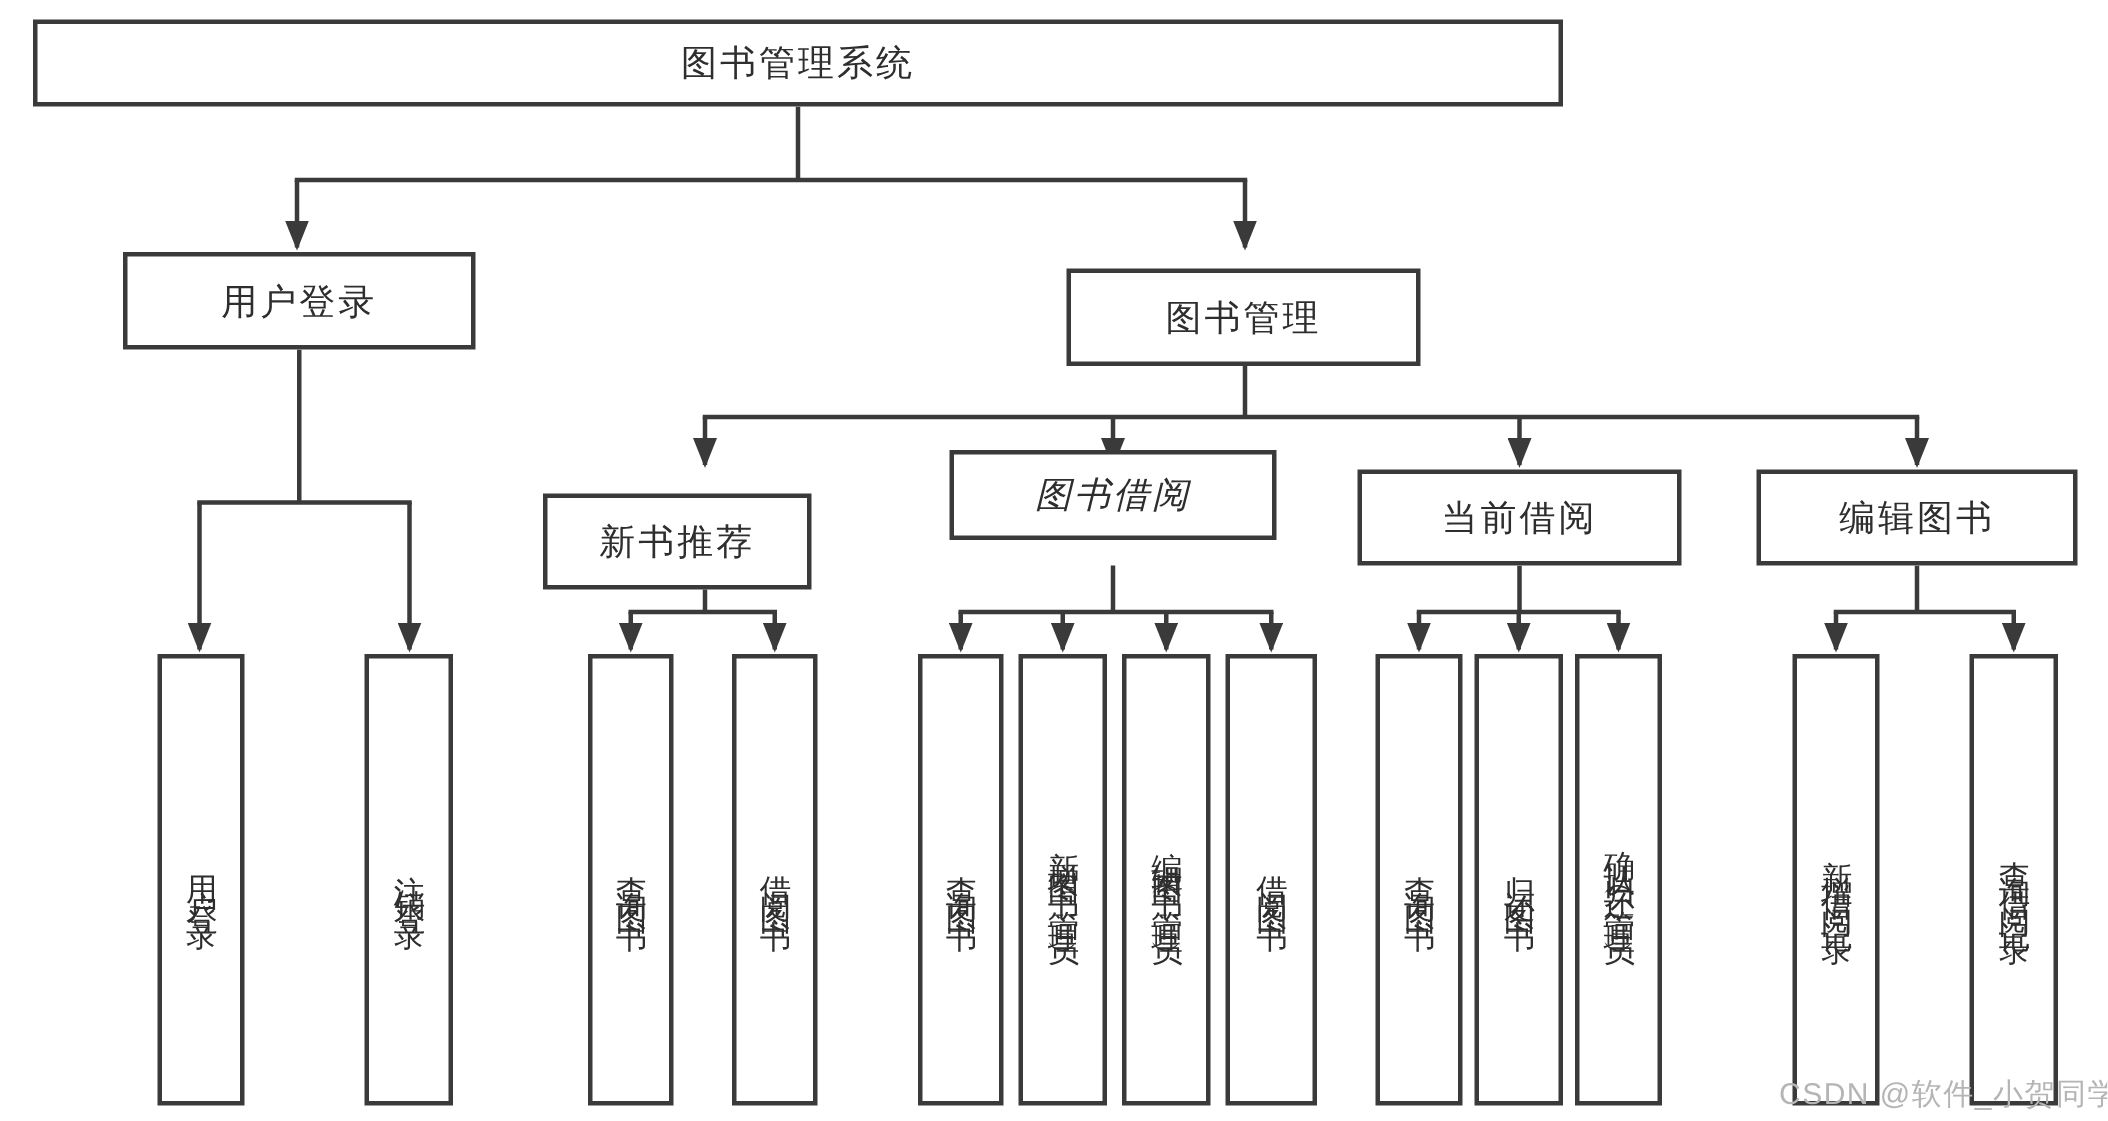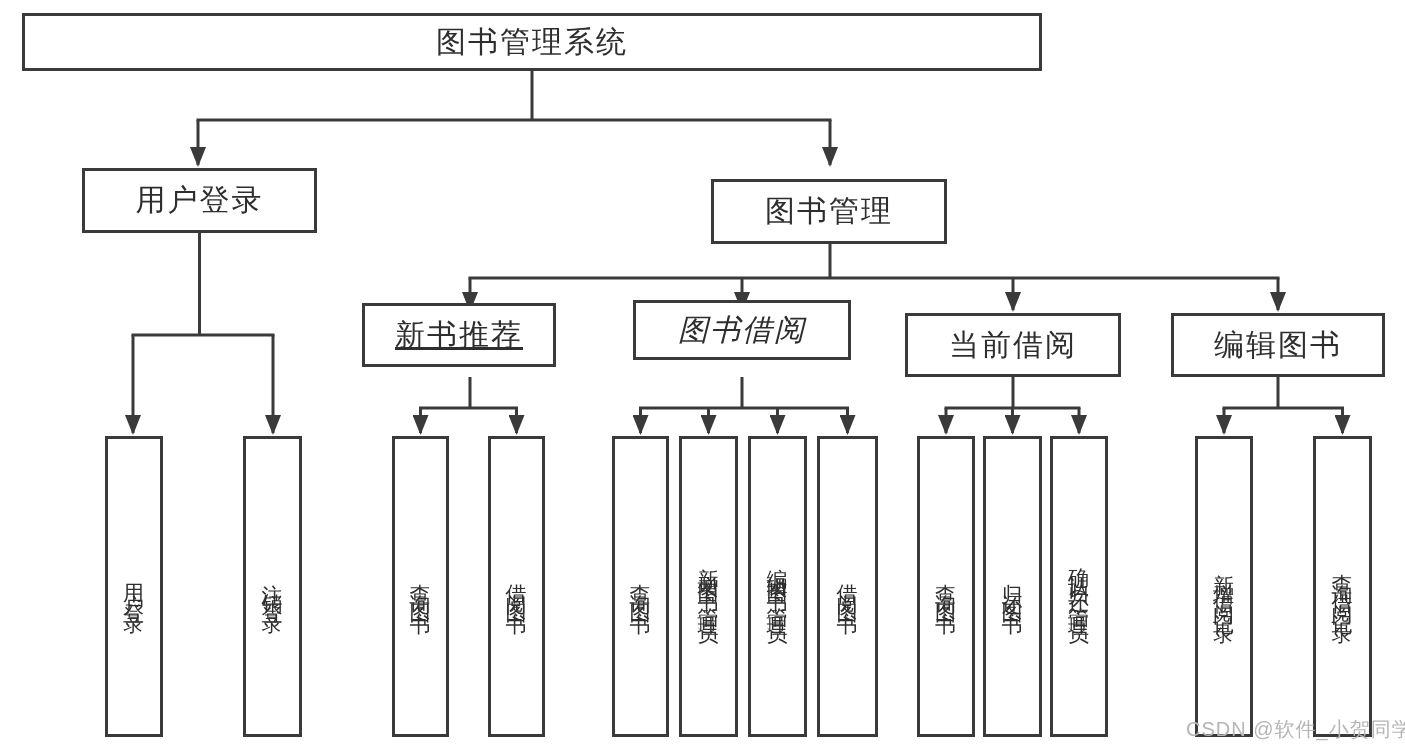--- a/index.html
+++ b/index.html
@@ -21,21 +21,21 @@
     width: 1405px; height: 747px;
   }
   .node {
     position: absolute;
     box-sizing: border-box;
     border: 3px solid #3a3a3a;
     background: #ffffff;
     display: flex;
     align-items: center;
     justify-content: center;
-    font-size: 30px;
+    font-size: 24px;
     letter-spacing: 2px;
     color: #2e2e2e;
     white-space: nowrap;
   }
   .leaf {
     position: absolute;
     box-sizing: border-box;
     top: 436px;
     height: 301px;
     border: 3px solid #3a3a3a;
@@ -124,21 +124,21 @@
       <path d="M1224,408 L1224,433" marker-end="url(#arrow)"></path>
       <path d="M1342.5,408 L1342.5,433" marker-end="url(#arrow)"></path>
     </g>
   </svg>
 
   <div class="node" style="left:22px; top:13px; width:1020px; height:58px;">图书管理系统</div>
 
   <div class="node" style="left:82px; top:168px; width:235px; height:65px;">用户登录</div>
   <div class="node" style="left:711px; top:168px; width:236px; height:65px;margin-top:11px;">图书管理</div>
 
-  <div class="node" style="left:362px; top:303px; width:194px; height:64px;text-decoration:underline;">新书推荐</div>
+  <div class="node" style="left:362px; top:329px; width:179px; height:64px;">新书推荐</div>
   <div class="node" style="left:633px; top:300px; width:218px; height:60px;font-style:italic;">图书借阅</div>
   <div class="node" style="left:905px; top:313px; width:216px; height:64px;">当前借阅</div>
   <div class="node" style="left:1171px; top:313px; width:214px; height:64px;">编辑图书</div>
 
   <div class="leaf" style="left:105px; width:58px;">用户登录</div>
   <div class="leaf" style="left:243px; width:59px;">注销登录</div>
 
   <div class="leaf" style="left:392px; width:57px;">查询图书</div>
   <div class="leaf" style="left:488px; width:57px;">借阅图书</div>
 

